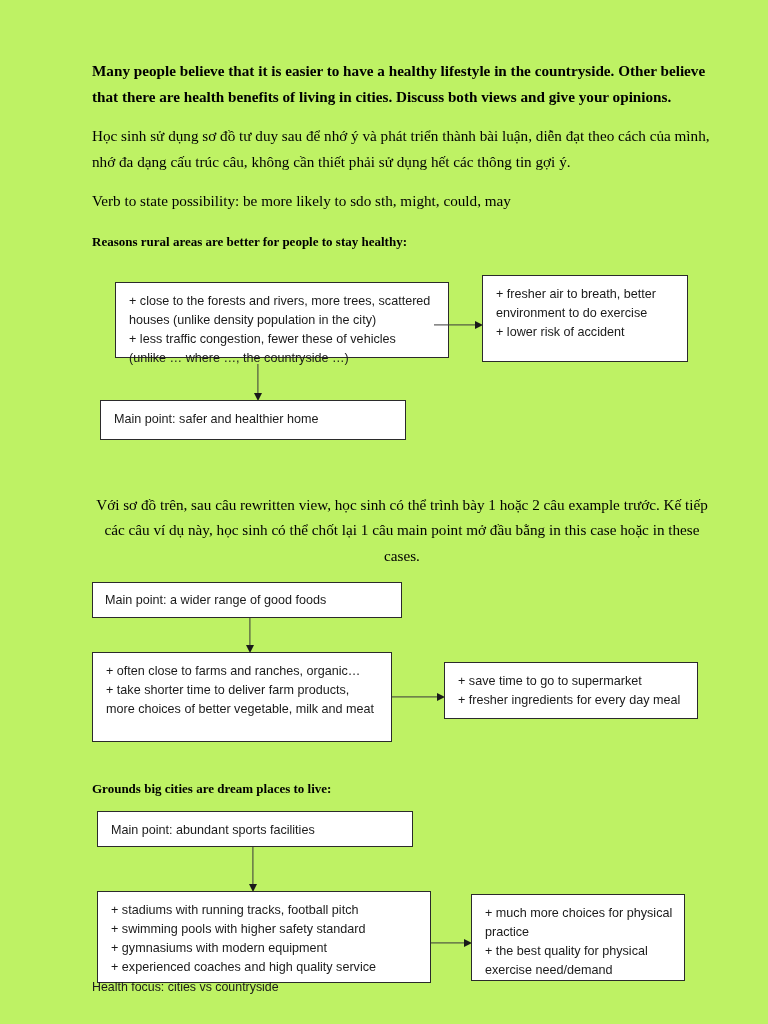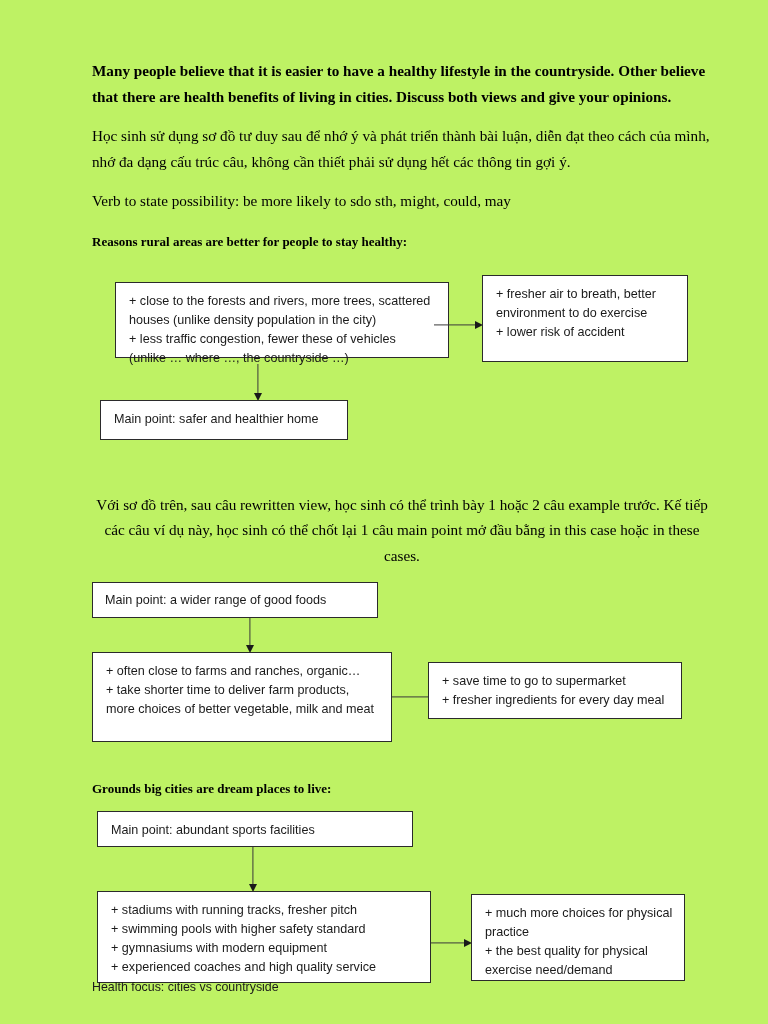--- a/index.html
+++ b/index.html
@@ -151,71 +151,71 @@
       <div class="box" style="left:390px; top:11px; width:206px; height:87px;">
         <p>+ fresher air to breath, better environment to do exercise</p>
         <p>+ lower risk of accident</p>
       </div>
 
       <div class="arrow-v" style="left:160px; top:100px; width:12px; height:36px;">
         <span class="shaft" style="height:29px;"></span>
         <span class="head"></span>
       </div>
 
-      <div class="box" style="left:8px; top:136px; width:248px; height:40px; display:flex; align-items:center;">
+      <div class="box" style="left:8px; top:136px; width:306px; height:40px; display:flex; align-items:center;">
         <p>Main point: safer and healthier home</p>
       </div>
 
     </div>
 
     <p class="prose" style="margin-top:38px;text-align:center;">Với sơ đồ trên, sau câu rewritten view, học sinh có thể trình bày 1 hoặc 2 câu example trước. Kế tiếp các câu ví dụ này, học sinh có thể chốt lại 1 câu main point mở đầu bằng in this case hoặc in these cases.</p>
 
     <div class="diagram" style="height:163px; margin-top:12px;">
 
-      <div class="box" style="left:0px; top:0px; width:286px; height:36px; display:flex; align-items:center;padding-left:12px;">
+      <div class="box" style="left:0px; top:0px; width:310px; height:36px; display:flex; align-items:center;padding-left:12px;">
         <p>Main point: a wider range of good foods</p>
       </div>
 
       <div class="arrow-v" style="left:152px; top:36px; width:12px; height:34px;">
         <span class="shaft" style="height:27px;"></span>
         <span class="head"></span>
       </div>
 
       <div class="box" style="left:0px; top:70px; width:300px; height:90px;">
         <p>+ often close to farms and ranches, organic…</p>
         <p>+ take shorter time to deliver farm products, more choices of better vegetable, milk and meat</p>
       </div>
 
       <div class="arrow-h" style="left:300px; top:109px; width:52px; height:12px;">
         <span class="shaft" style="width:45px;"></span>
         <span class="head"></span>
       </div>
 
-      <div class="box" style="left:336px; top:80px; width:254px; height:57px;">
+      <div class="box" style="left:352px; top:80px; width:254px; height:57px;">
         <p>+ save time to go to supermarket</p>
         <p>+ fresher ingredients for every day meal</p>
       </div>
 
     </div>
 
     <p class="section-head" style="margin-top:32px;">Grounds big cities are dream places to live:</p>
 
     <div class="diagram" style="height:175px; margin-top:2px;">
 
       <div class="box" style="left:5px; top:0px; width:316px; height:36px; display:flex; align-items:flex-start;">
         <p>Main point: abundant sports facilities</p>
       </div>
 
       <div class="arrow-v" style="left:155px; top:36px; width:12px; height:44px;">
         <span class="shaft" style="height:37px;"></span>
         <span class="head"></span>
       </div>
 
       <div class="box" style="left:5px; top:80px; width:334px; height:92px;">
-        <p>+ stadiums with running tracks, fresher pitch</p>
+        <p>+ stadiums with running tracks, football pitch</p>
         <p>+ swimming pools with higher safety standard</p>
         <p>+ gymnasiums with modern equipment</p>
         <p>+ experienced coaches and high quality service</p>
       </div>
 
       <div class="arrow-h" style="left:339px; top:126px; width:40px; height:12px;">
         <span class="shaft" style="width:33px;"></span>
         <span class="head"></span>
       </div>
 

